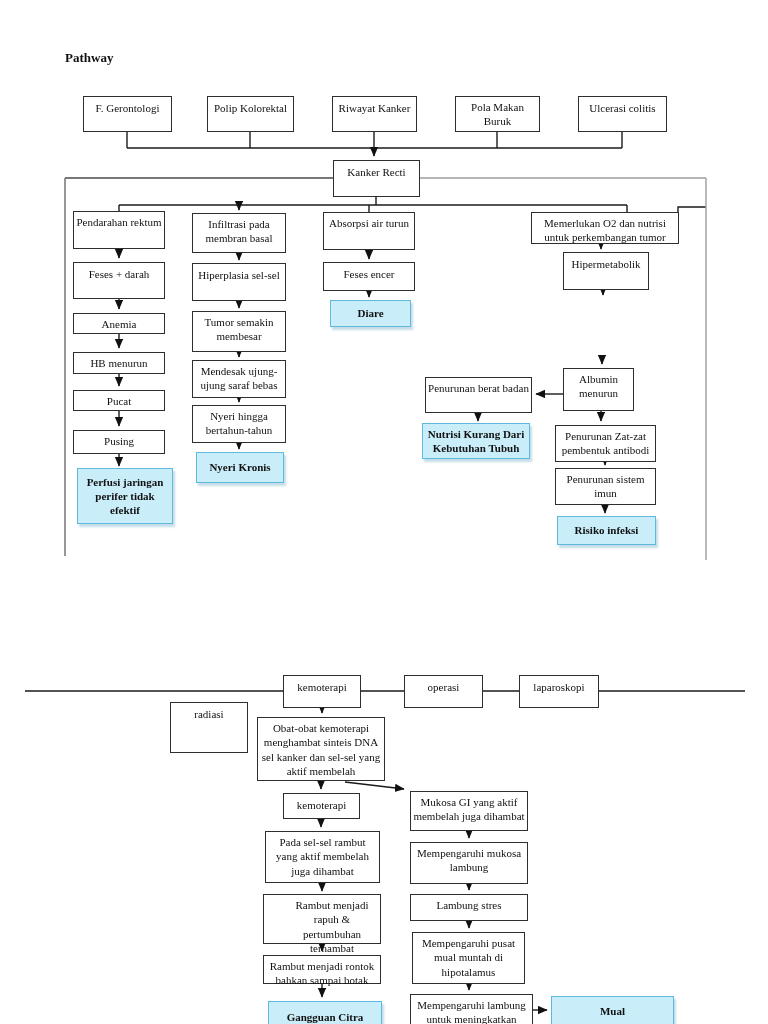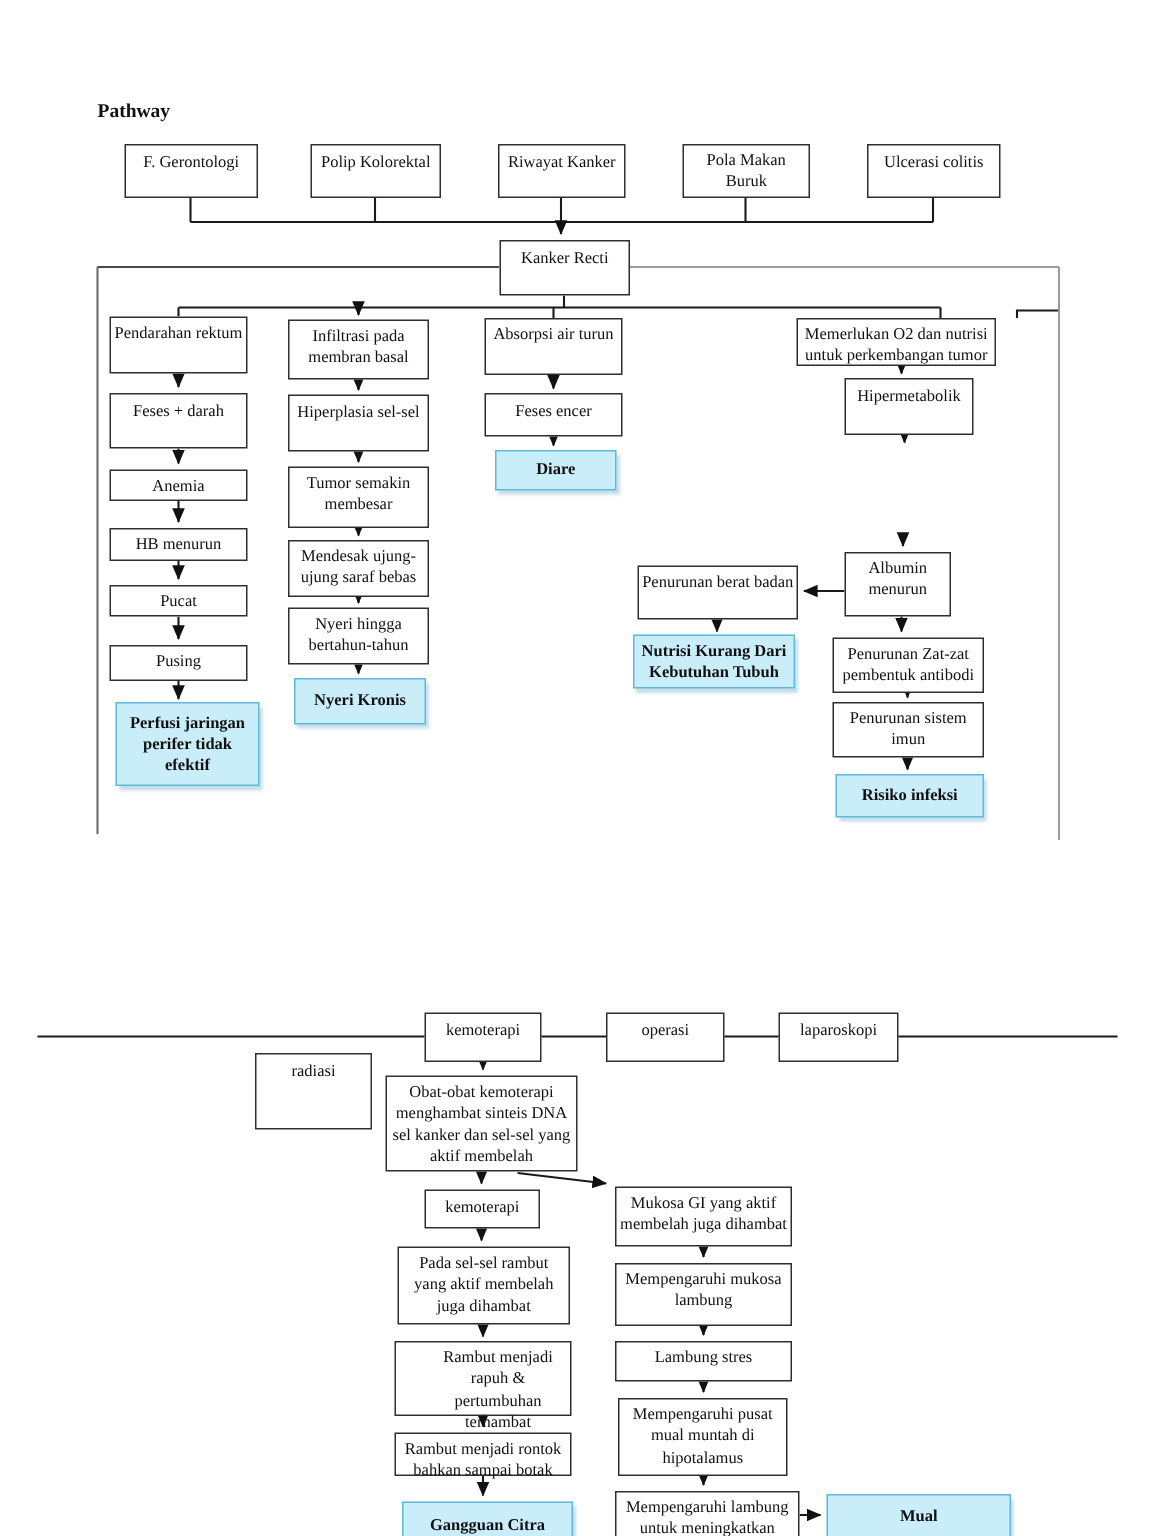--- a/index.html
+++ b/index.html
@@ -88,21 +88,21 @@
     </g>
 
     <g fill="none">
       <line x1="65" y1="178" x2="333" y2="178" stroke="#4a4a4a" stroke-width="1.4"></line>
       <line x1="420" y1="178" x2="706" y2="178" stroke="#9c9c9c" stroke-width="1.4"></line>
       <line x1="65" y1="178" x2="65" y2="556" stroke="#6b6b6b" stroke-width="1.4"></line>
       <line x1="706" y1="178" x2="706" y2="560" stroke="#9c9c9c" stroke-width="1.4"></line>
     </g>
   </svg>
 
-  <div class="title" style="left:65px;top:66px;">Pathway</div>
+  <div class="title" style="left:65px;top:50px;">Pathway</div>
 
   <div class="box tall" style="left:83px;top:96px;width:89px;height:36px;">F. Gerontologi</div>
   <div class="box tall" style="left:207px;top:96px;width:87px;height:36px;">Polip Kolorektal</div>
   <div class="box tall" style="left:332px;top:96px;width:85px;height:36px;">Riwayat Kanker</div>
   <div class="box" style="left:455px;top:96px;width:85px;height:36px;">Pola Makan Buruk</div>
   <div class="box tall" style="left:578px;top:96px;width:89px;height:36px;">Ulcerasi colitis</div>
 
   <div class="box tall" style="left:333px;top:160px;width:87px;height:37px;">Kanker Recti</div>
 
   <div class="box" style="left:73px;top:211px;width:92px;height:38px;">Pendarahan rektum</div>
@@ -117,21 +117,21 @@
   <div class="box tall" style="left:192px;top:263px;width:94px;height:38px;">Hiperplasia sel-sel</div>
   <div class="box" style="left:192px;top:311px;width:94px;height:41px;">Tumor semakin membesar</div>
   <div class="box" style="left:192px;top:360px;width:94px;height:38px;">Mendesak ujung-ujung saraf bebas</div>
   <div class="box" style="left:192px;top:405px;width:94px;height:38px;">Nyeri hingga bertahun-tahun</div>
   <div class="dx" style="left:196px;top:452px;width:88px;height:31px;">Nyeri Kronis</div>
 
   <div class="box" style="left:323px;top:212px;width:92px;height:38px;">Absorpsi air turun</div>
   <div class="box tall" style="left:323px;top:262px;width:92px;height:29px;">Feses encer</div>
   <div class="dx" style="left:330px;top:300px;width:81px;height:27px;">Diare</div>
 
-  <div class="box" style="left:531px;top:212px;width:133px;height:32px;">Memerlukan O2 dan nutrisi untuk perkembangan tumor</div>
+  <div class="box" style="left:531px;top:212px;width:148px;height:32px;">Memerlukan O2 dan nutrisi untuk perkembangan tumor</div>
   <div class="box tall" style="left:563px;top:252px;width:86px;height:38px;">Hipermetabolik</div>
   <div class="box" style="left:563px;top:368px;width:71px;height:43px;">Albumin menurun</div>
   <div class="box" style="left:425px;top:377px;width:107px;height:36px;">Penurunan berat badan</div>
   <div class="dx" style="left:422px;top:423px;width:108px;height:36px;">Nutrisi Kurang Dari Kebutuhan Tubuh</div>
   <div class="box" style="left:555px;top:425px;width:101px;height:37px;">Penurunan Zat-zat pembentuk antibodi</div>
   <div class="box" style="left:555px;top:468px;width:101px;height:37px;">Penurunan sistem imun</div>
   <div class="dx" style="left:557px;top:516px;width:99px;height:29px;">Risiko infeksi</div>
 
   <div class="box tall" style="left:170px;top:702px;width:78px;height:51px;">radiasi</div>
   <div class="box tall" style="left:283px;top:675px;width:78px;height:33px;">kemoterapi</div>

